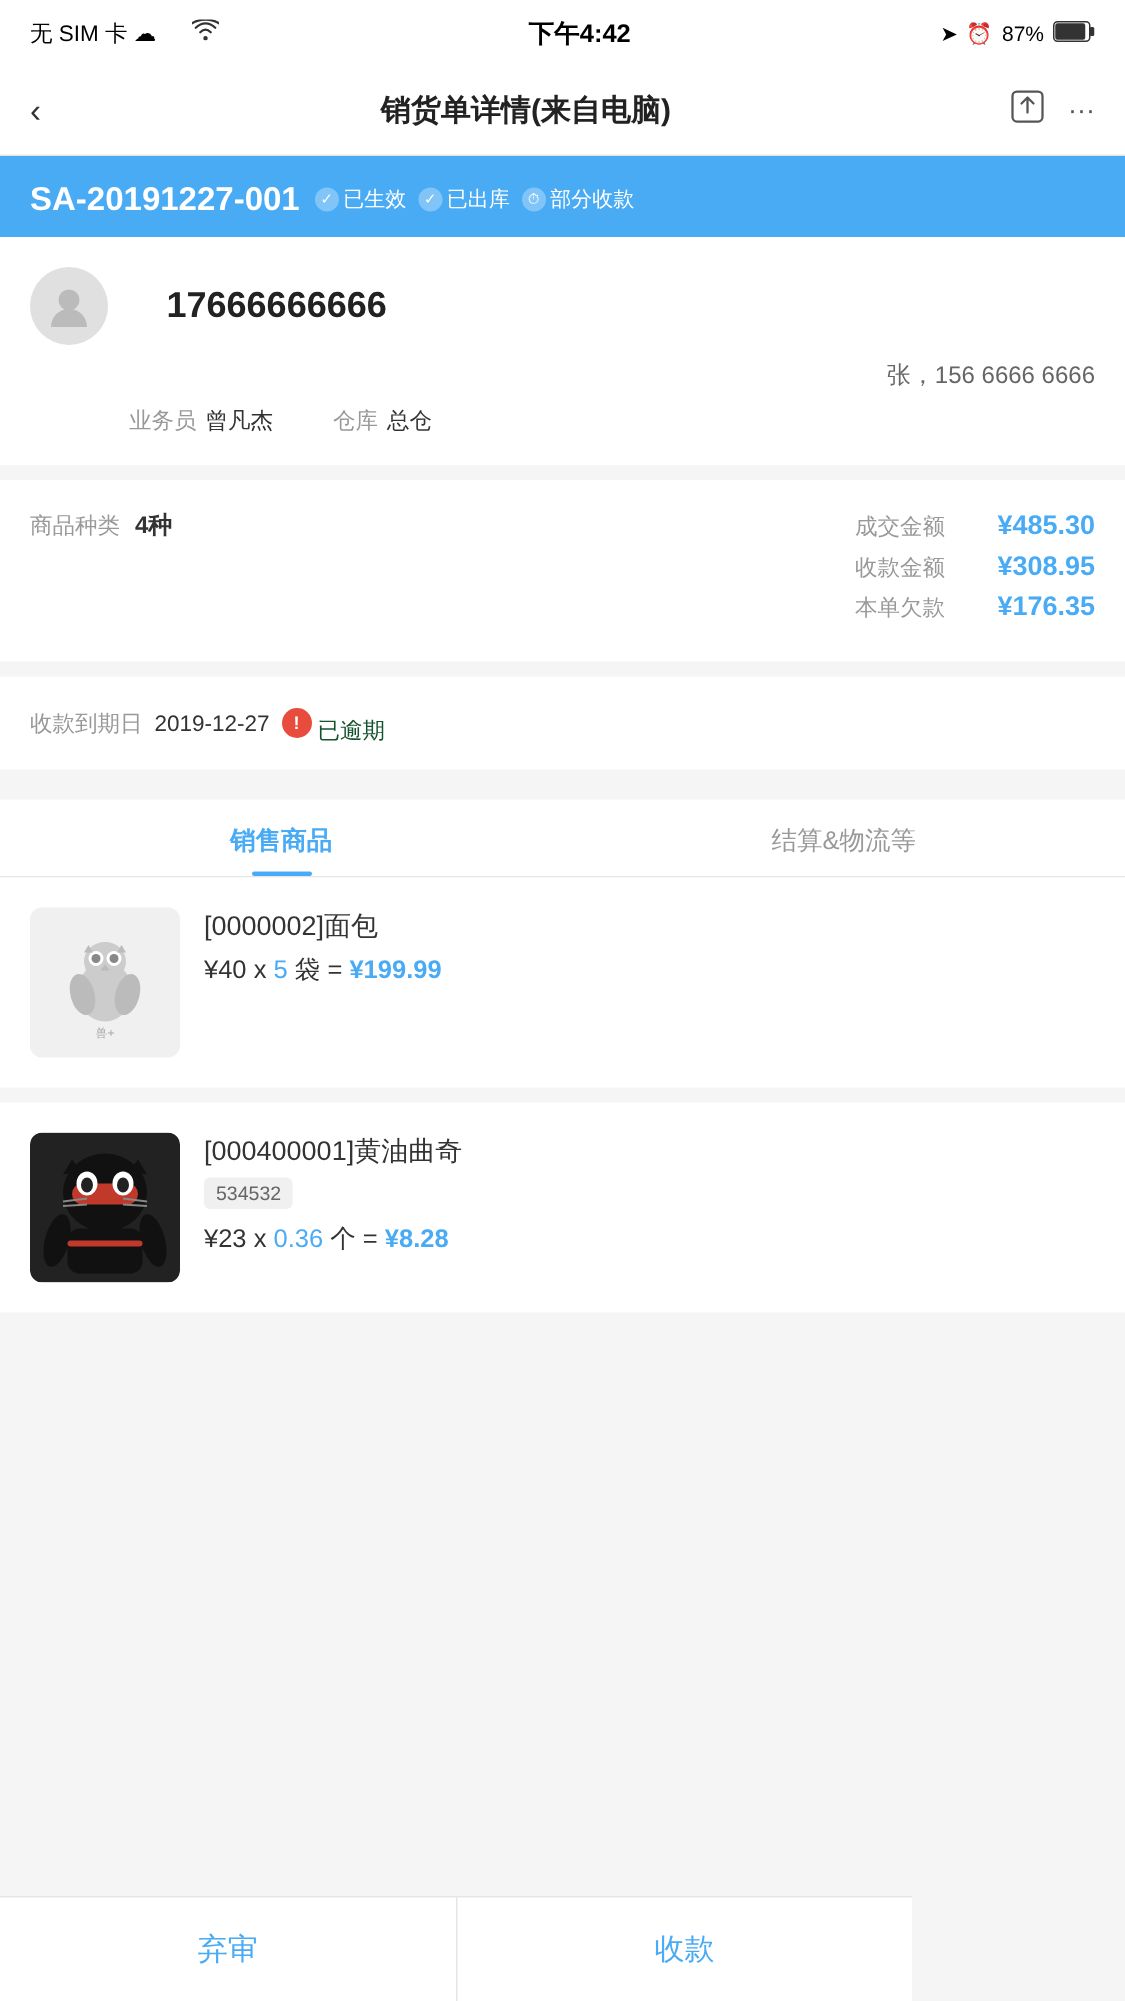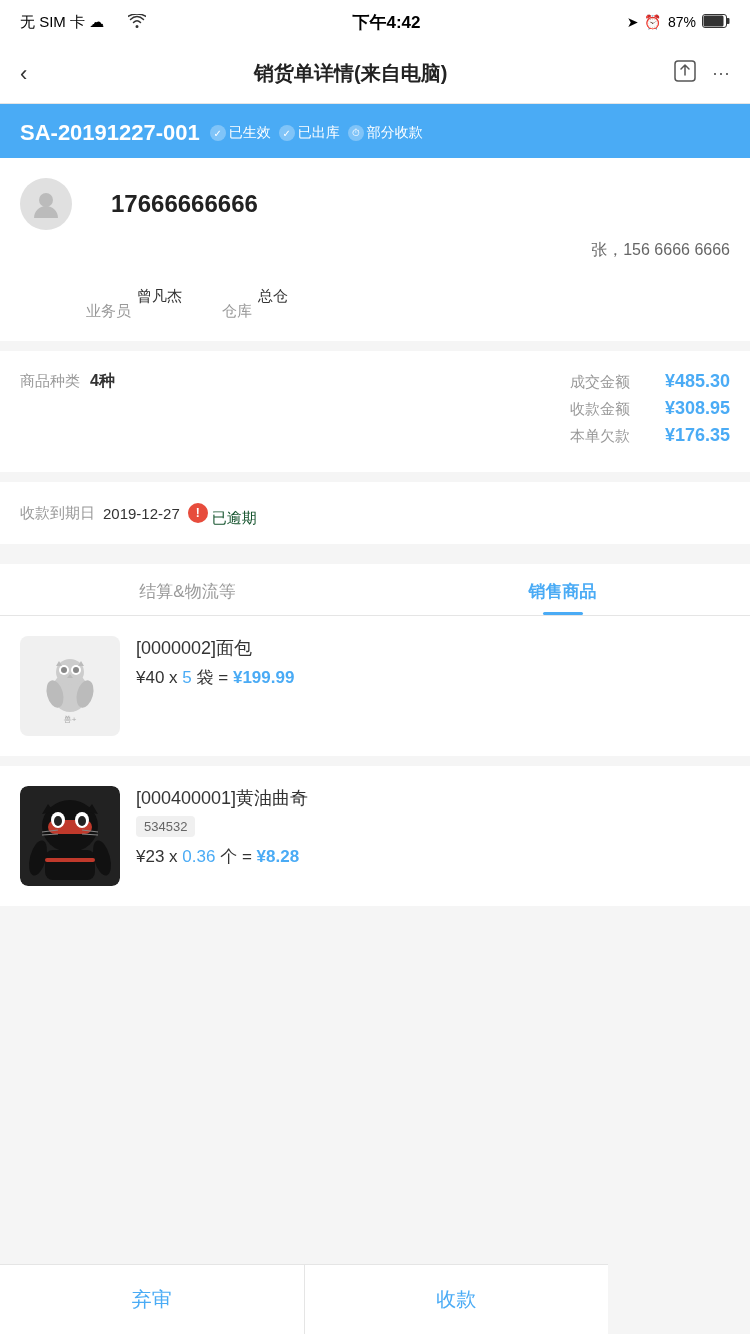--- a/index.html
+++ b/index.html
@@ -133,21 +133,20 @@
       padding-left: 66px;
     }
     .customer-field {
       display: flex;
       align-items: center;
       gap: 6px;
     }
     .field-label {
       font-size: 15px;
       color: #999;
-      margin-top: 31px;
     }
     .field-value {
       font-size: 15px;
       color: #333;
       font-weight: 500;
     }
 
     
     .summary-section {
       background: #fff;
@@ -471,25 +470,25 @@
   <span class="due-date">2019-12-27</span>
   <div class="overdue-badge">
     <span class="overdue-icon">!</span>
     <span class="overdue-text">已逾期</span>
   </div>
 </div>
 
 <div class="separator"></div>
 
 <div class="tabs-section">
+  <div class="tab tab-active">
+    <span>销售商品</span>
+  </div>
   <div class="tab tab-inactive">
     <span>结算&amp;物流等</span>
-  </div>
-  <div class="tab tab-active">
-    <span>销售商品</span>
   </div>
 </div>
 
 <div class="products-list">
 
   <div class="product-item">
     <div class="product-image">
 
       <svg width="80" height="80" viewBox="0 0 80 80" fill="none" xmlns="http://www.w3.org/2000/svg">
         <rect width="80" height="80" fill="#f0f0f0" rx="8"></rect>

